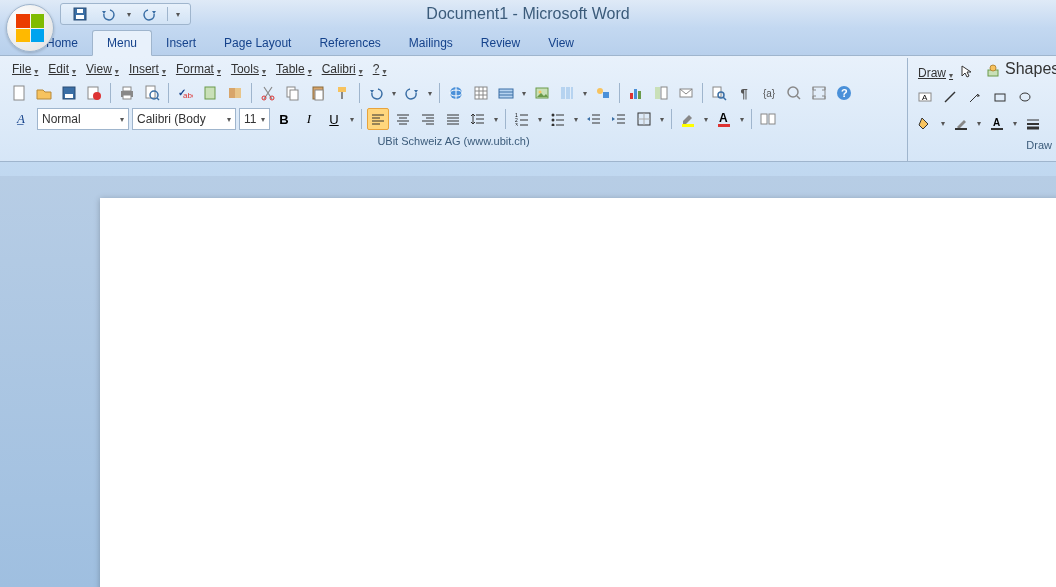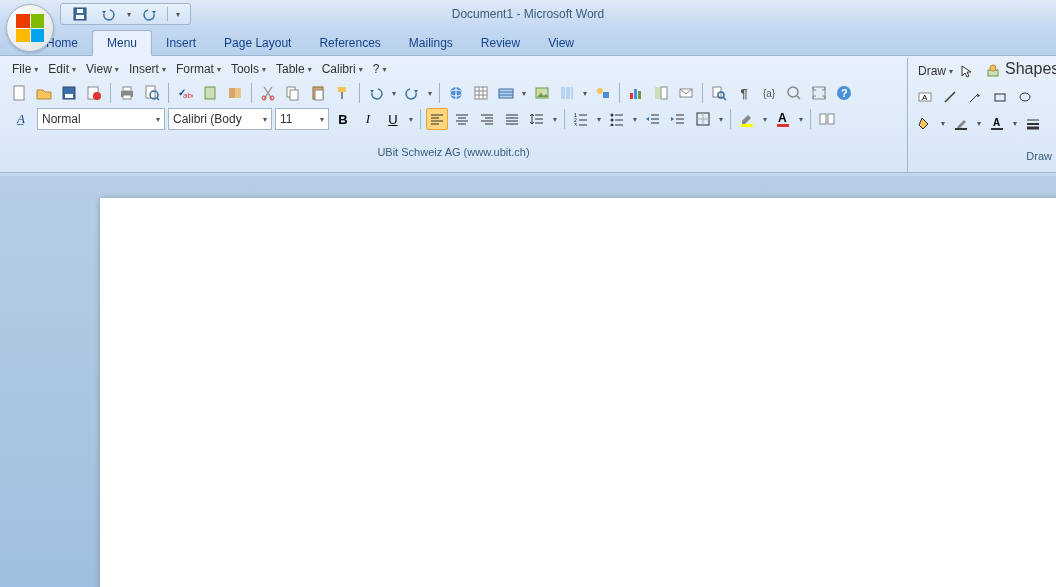--- a/index.html
+++ b/index.html
@@ -5,46 +5,46 @@
 * { margin: 0; padding: 0; box-sizing: border-box; font-family: "Segoe UI", Tahoma, sans-serif; }
 body { width: 1056px; height: 587px; background: linear-gradient(to bottom, #cfe3f7 0%, #9fbfe0 100%); overflow: hidden; font-size: 12px; }
 
 
 .titlebar { height: 28px; background: linear-gradient(to bottom, #dfeaf7, #c3d8f1); display: flex; align-items: center; position: relative; }
 .office-button { width: 48px; height: 48px; border-radius: 50%; background: radial-gradient(circle at 30% 30%, #fff, #e0e0e0); border: 1px solid #9fb5cd; display: flex; align-items: center; justify-content: center; position: absolute; left: 6px; top: 4px; z-index: 10; box-shadow: 0 1px 3px rgba(0,0,0,0.2); }
 .office-logo { width: 28px; height: 28px; display: grid; grid-template-columns: 1fr 1fr; grid-template-rows: 1fr 1fr; gap: 1px; }
 .office-logo div:nth-child(1){background:#eb3c00;} .office-logo div:nth-child(2){background:#80bb00;} .office-logo div:nth-child(3){background:#ffb900;} .office-logo div:nth-child(4){background:#00a4ef;}
 .qat { margin-left: 60px; display: flex; align-items: center; gap: 6px; padding: 2px 8px; height: 22px; background: linear-gradient(#e8f1fb,#d2e3f5); border: 1px solid #9fb5cd; border-radius: 3px; }
 .qat .sep { width: 1px; height: 14px; background: #9fb5cd; }
-.title-text { position: absolute; left: 50%; transform: translateX(-50%); color: #3b5b7a; font-size: 12px; }
+.title-text { position: absolute; left: 50%; transform: translateX(-50%); color: #3b5b7a; font-size: 16px; }
 
 
 .ribbon-tabs { height: 28px; display: flex; align-items: flex-end; padding-left: 32px; background: linear-gradient(to bottom, #c3d8f1, #b8d0ec); border-bottom: 1px solid #9fb5cd; }
 .ribbon-tab { padding: 5px 14px; color: #15428b; cursor: pointer; font-size: 12px; }
 .ribbon-tab.active { background: #e8f1fb; border: 1px solid #9fb5cd; border-bottom: 1px solid #e8f1fb; border-radius: 3px 3px 0 0; position: relative; top: 1px; }
 
 
 .ribbon-body { background: linear-gradient(to bottom, #e8f1fb, #d6e6f7); border-bottom: 1px solid #9fb5cd; padding: 2px 0 0 0; display: flex; }
 .main-panel { flex: 1; border-right: 1px solid #9fb5cd; padding-bottom: 2px; }
 .side-panel { width: 148px; padding-bottom: 6px; }
 
 .menubar { display: flex; gap: 2px; padding: 2px 8px; }
-.menuitem { display: flex; align-items: center; padding: 2px 4px; color: #333; font-size: 12px; cursor: pointer; }
+.menuitem { display: flex; align-items: flex-end; padding: 2px 4px; color: #333; font-size: 12px; cursor: pointer; text-decoration: underline; }
 .menuitem .dd { margin-left: 3px; font-size: 8px; color: #555; }
 
 .toolbar { display: flex; align-items: center; gap: 3px; padding: 2px 8px; flex-wrap: nowrap; }
 .tbtn { width: 22px; height: 22px; display: flex; align-items: center; justify-content: center; border: 1px solid transparent; border-radius: 2px; cursor: pointer; font-size: 13px; }
 .tbtn.active { border-color: #e8a33d; background: #ffd67d; }
 .tsep { width: 1px; height: 20px; background: #9fb5cd; margin: 0 2px; }
 .dd-small { font-size: 8px; color: #555; padding: 0 2px; }
 
 .combo { height: 22px; background: #fff; border: 1px solid #9fb5cd; display: flex; align-items: center; padding: 0 4px; font-size: 12px; color: #333; }
 .combo .arrow { margin-left: auto; font-size: 8px; color: #555; padding-left: 4px; }
 
-.panel-footer { text-align: center; font-size: 11px; color: #3b5b7a; padding: 3px 0 4px 0; margin-top: 11px; }
+.panel-footer { text-align: center; font-size: 11px; color: #3b5b7a; padding: 3px 0 4px 0; }
 
 
 .doc-area { position: absolute; left: 0; right: 0; top: 176px; bottom: 0; background: linear-gradient(to bottom, #b7cde5, #9fbfe0); }
 .page { position: absolute; left: 100px; top: 22px; right: -20px; bottom: -20px; background: #fff; box-shadow: 0 1px 6px rgba(0,0,0,0.25); }
 svg { display: block; }
 </style>
 </head>
 <body>
 
 <div class="titlebar">
@@ -324,29 +324,29 @@
       <span class="tbtn">
           <svg width="16" height="16">
             <circle cx="8" cy="8" r="7" fill="#4a90d9"></circle>
             <text x="5" y="12" font-size="11" fill="#fff" font-weight="bold">?</text>
           </svg>
         </span>
     </div>
 
     <div class="toolbar">
       <span class="tbtn" style="width:26px;font-family:serif;font-style:italic;color:#15428b;text-decoration:underline">A̲</span>
-      <div class="combo" style="width:128px">
+      <div class="combo" style="width:92px">
           <span>Normal</span>
           <span class="arrow">▾</span>
         </div>
       <div class="combo" style="width:104px">
           <span>Calibri (Body</span>
           <span class="arrow">▾</span>
         </div>
-      <div class="combo" style="width:54px">
+      <div class="combo" style="width:31px">
           <span>11</span>
           <span class="arrow">▾</span>
         </div>
       <span class="tbtn" style="font-weight:bold">B</span>
       <span class="tbtn" style="font-style:italic;font-family:serif">I</span>
       <span class="tbtn" style="text-decoration:underline">U</span>
         <span class="dd-small">▾</span>
       <span class="tsep"></span>
       <span class="tbtn active">
           <svg width="14" height="14">

